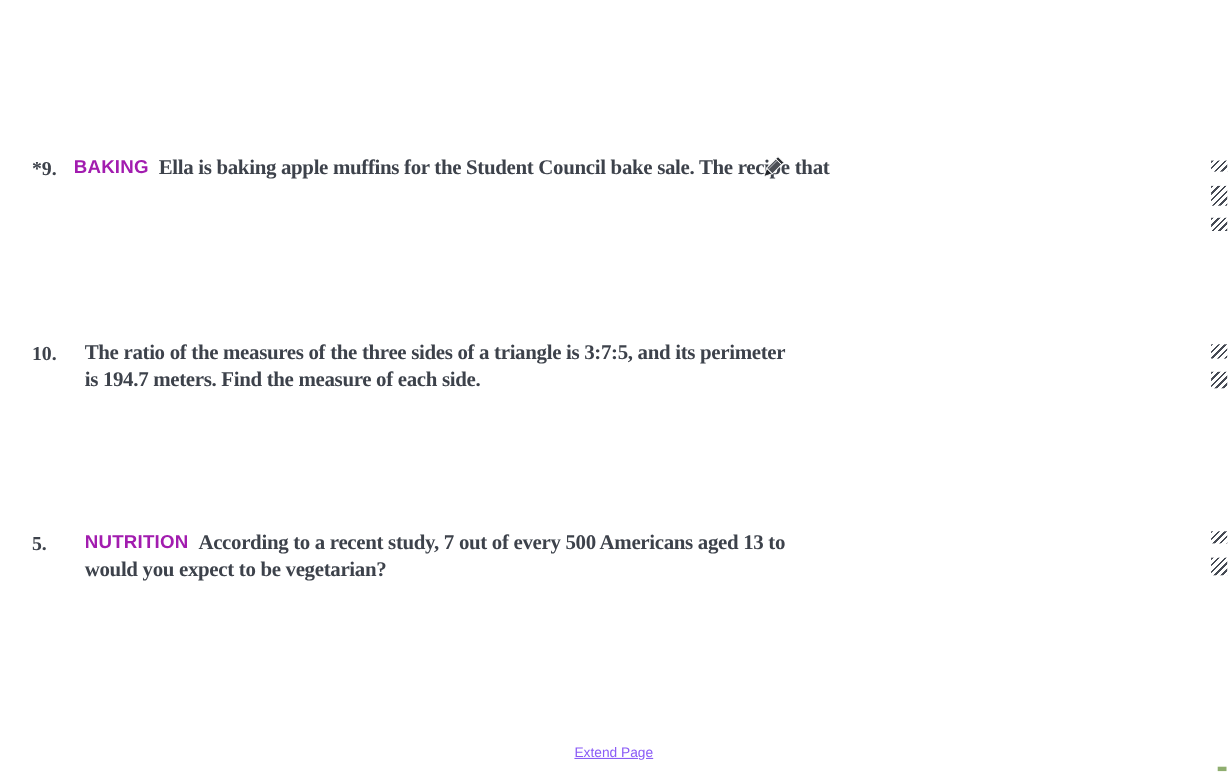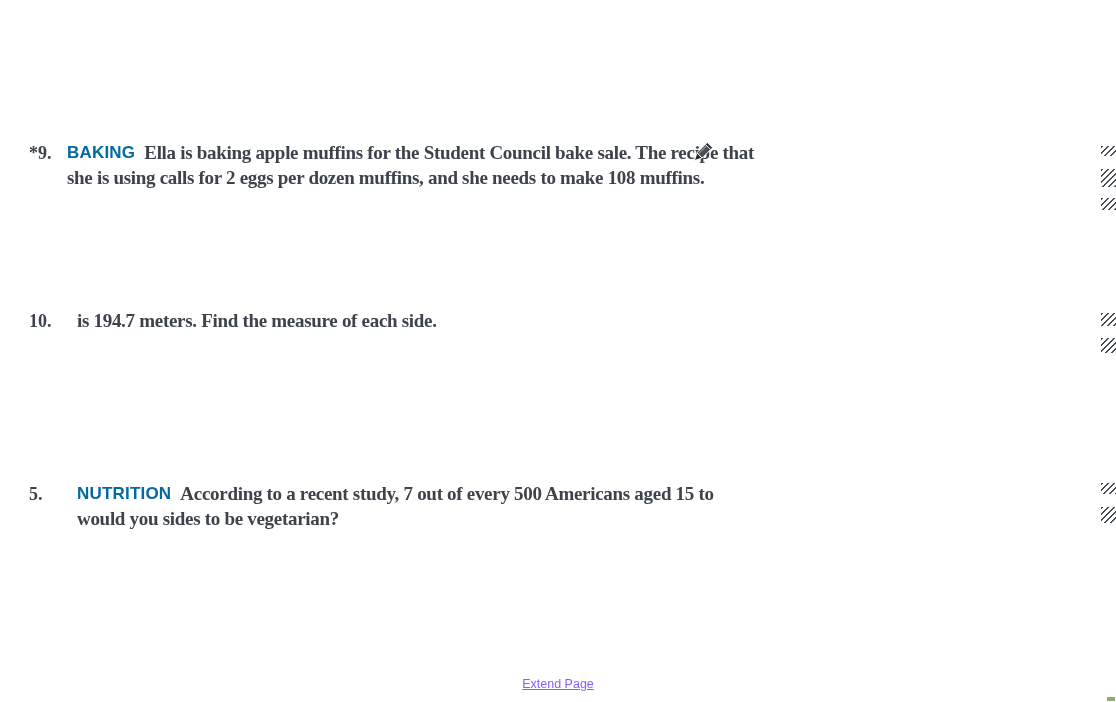--- a/index.html
+++ b/index.html
@@ -35,21 +35,21 @@
   }
   .pline {
     font: bold 19px "Liberation Serif", serif;
     color: #3d424b;
     line-height: 24.5px;
     letter-spacing: -0.3px;
     white-space: nowrap;
   }
   .ptag {
     font: bold 17px "Liberation Sans", sans-serif;
-    color: #0369a1;
+    color: #a21caf;
     letter-spacing: 0.2px;
     margin-right: 9px;
     position: relative;
     top: -1px;
   }
   
   .extend-link {
     position: absolute;
     top: 677px;
     left: 50%;
@@ -88,36 +88,36 @@
 </style>
 </head>
 <body>
 
 <div id="viewport">
 
   <div class="problem" style="top:141px">
     <div class="pnum">*9.</div>
     <div class="ptext">
       <div class="pline"><span class="ptag">BAKING</span><span>Ella is baking apple muffins for the Student Council bake sale. The recipe that</span></div>
-      <div class="pline">she is using calls for 2 eggs per dozen muffins, and she needs to make 108 muffins.</div>
     </div>
   </div>
 
   <div class="problem" style="top:309px">
     <div class="pnum" style="width:48px">10.</div>
     <div class="ptext">
+      <div class="pline">The ratio of the measures of the three sides of a triangle is 3:7:5, and its perimeter</div>
       <div class="pline">is 194.7 meters. Find the measure of each side.</div>
     </div>
   </div>
 
   <div class="problem" style="top:482px">
     <div class="pnum" style="width:48px">5.</div>
     <div class="ptext">
-      <div class="pline"><span class="ptag">NUTRITION</span><span>According to a recent study, 7 out of every 500 Americans aged 15 to</span></div>
-      <div class="pline">would you sides to be vegetarian?</div>
+      <div class="pline"><span class="ptag">NUTRITION</span><span>According to a recent study, 7 out of every 500 Americans aged 13 to</span></div>
+      <div class="pline">would you expect to be vegetarian?</div>
     </div>
   </div>
 
   <a href="#" class="extend-link">Extend Page</a>
 
   <svg class="pen-cursor" viewBox="0 0 26 26" aria-hidden="true">
     <g transform="rotate(-45 13 13)">
       <polygon points="2,13 9,9.6 9,16.4" fill="#23262b" stroke="#ffffff" stroke-width="0.8"></polygon>
       <rect x="9" y="9.4" width="11.5" height="7.2" fill="#4c4f55" stroke="#ffffff" stroke-width="0.9"></rect>
       <rect x="20.5" y="9.4" width="2.6" height="7.2" fill="#2c2f34" stroke="#ffffff" stroke-width="0.8"></rect>

